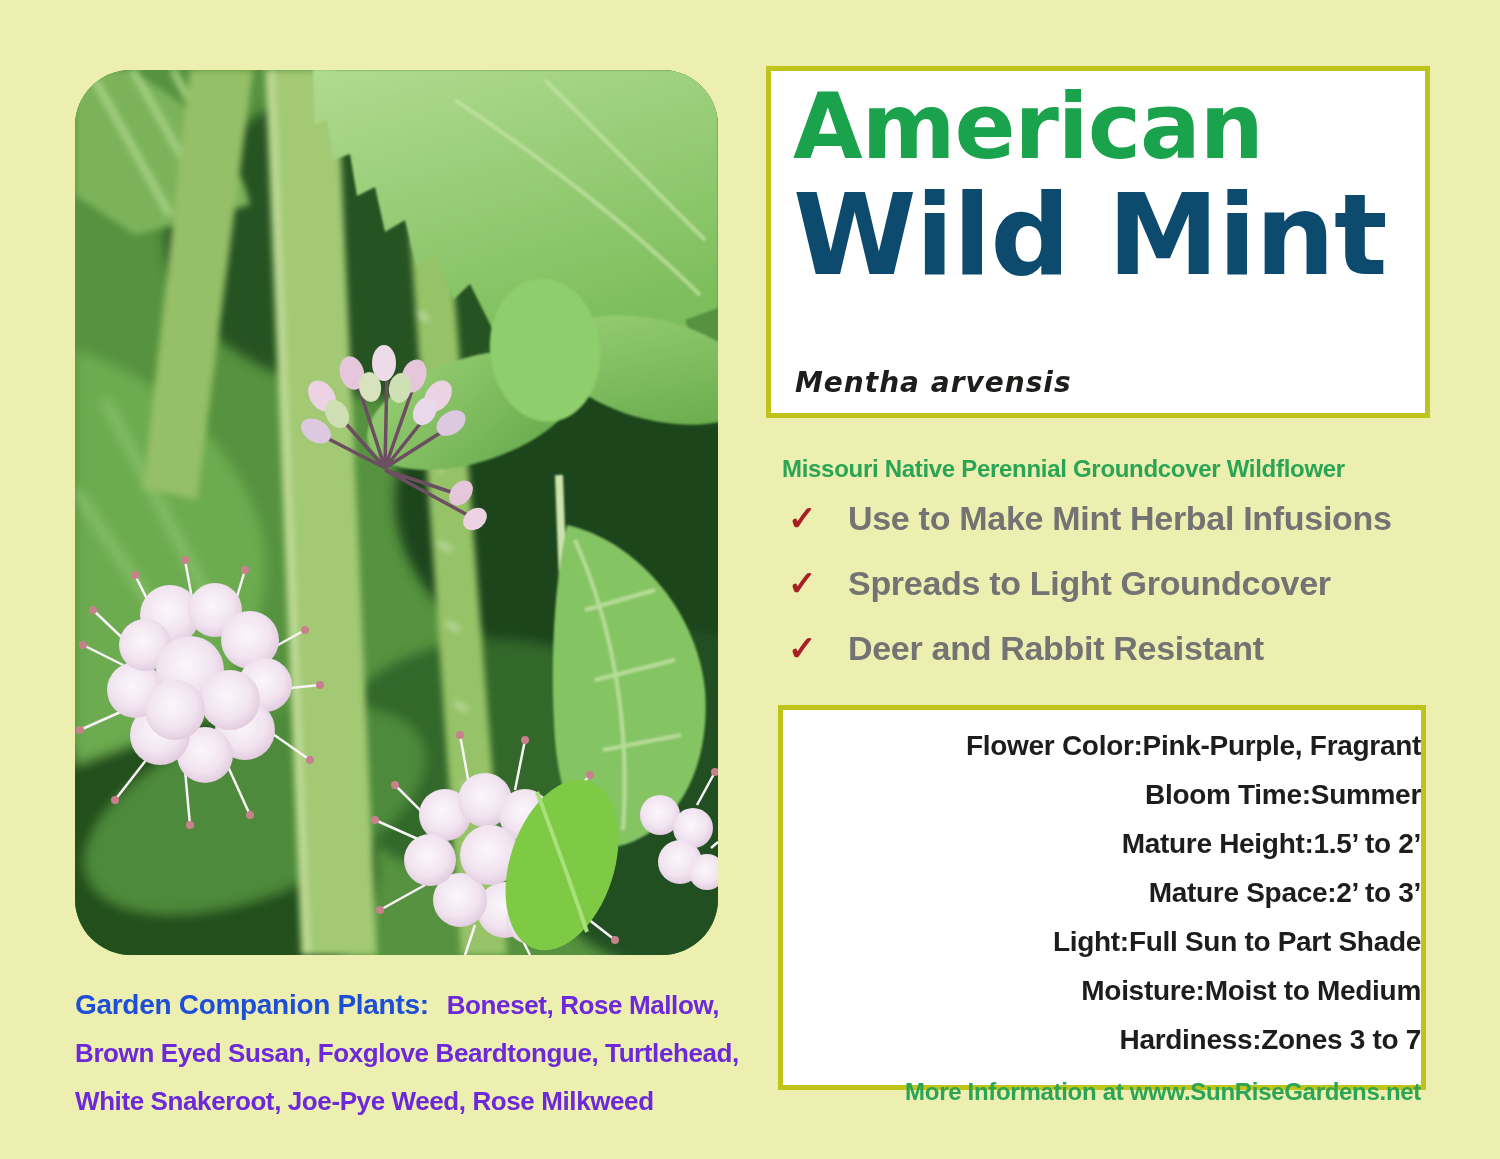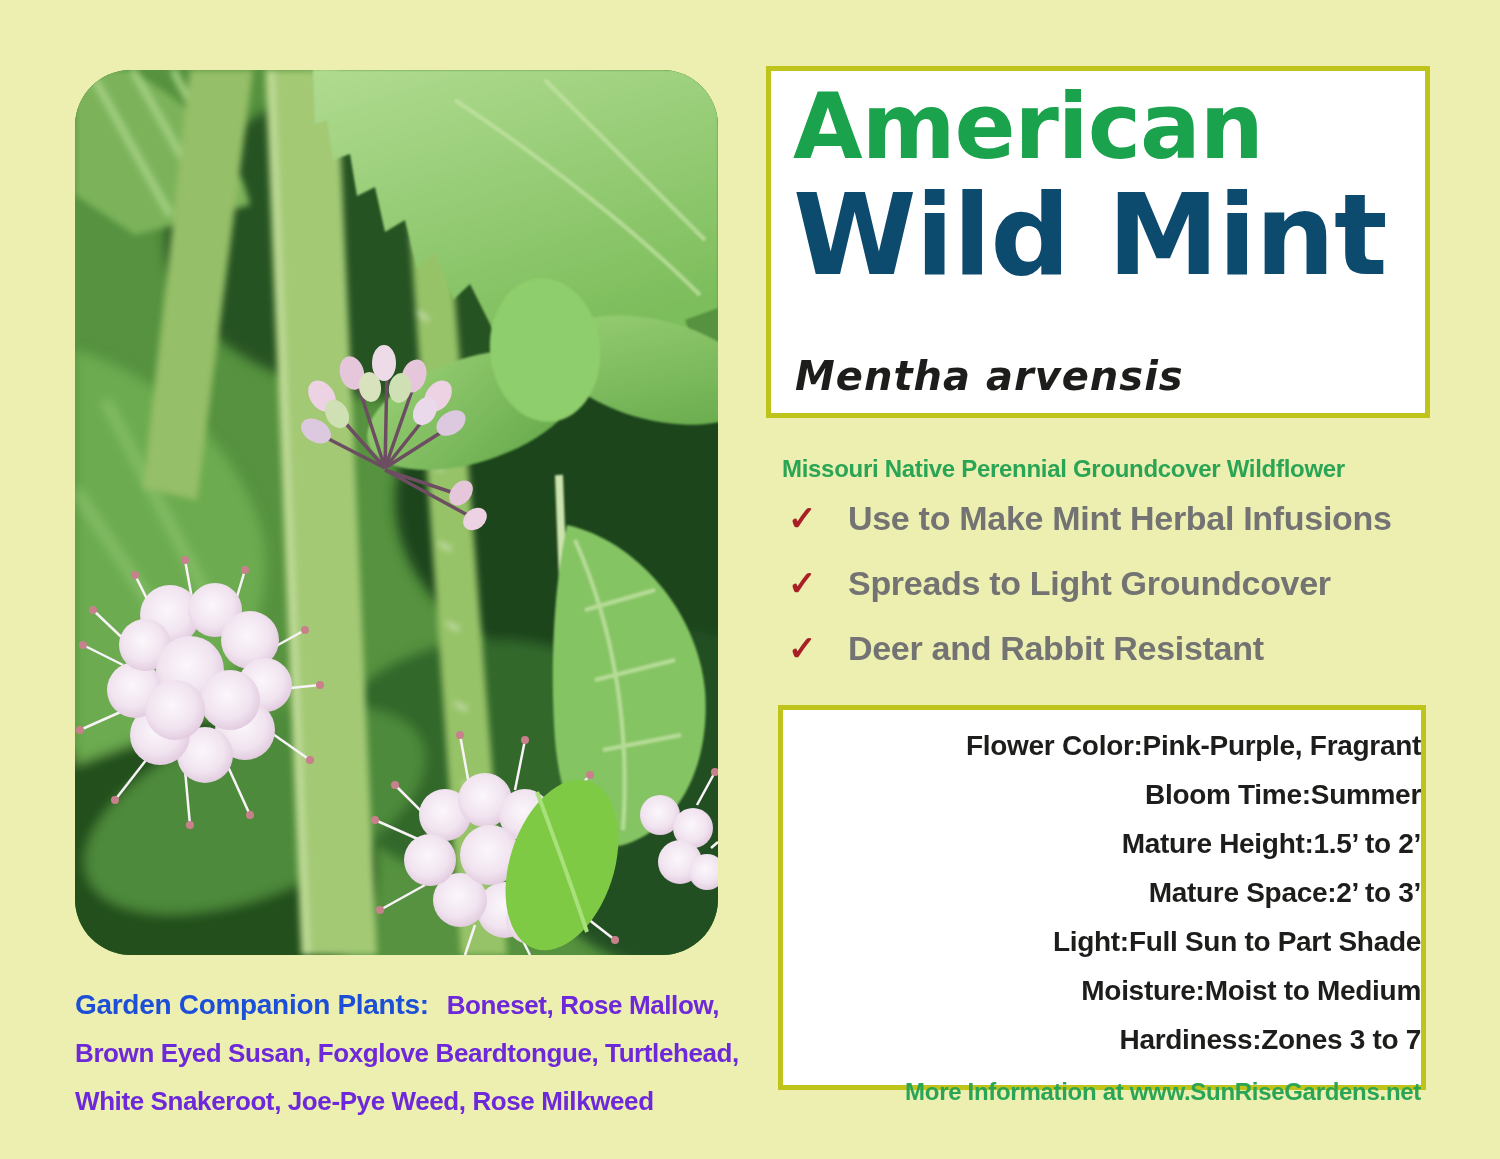--- a/index.html
+++ b/index.html
@@ -24,21 +24,21 @@
     font-size:90px;line-height:108px;color:#1ba24c;white-space:nowrap;letter-spacing:-1px;
   }
   .title-line2{
     position:absolute;left:22px;top:102px;
     font-family:"DejaVu Sans",sans-serif;font-weight:bold;
     font-size:112px;line-height:124px;color:#0c4a6e;white-space:nowrap;letter-spacing:-1px;
   }
   .sci-name{
     position:absolute;left:24px;bottom:14px;
     font-family:"DejaVu Sans",sans-serif;font-style:italic;font-weight:bold;
-    font-size:40px;color:#1d1d1b;white-space:nowrap;letter-spacing:1px;
+    font-size:28px;color:#1d1d1b;white-space:nowrap;letter-spacing:1px;
   }
   
   .subtitle{
     position:absolute;left:782px;top:455px;
     font-size:24px;font-weight:bold;color:#2aa455;letter-spacing:-0.3px;white-space:nowrap;
   }
   
   .check-row{
     position:absolute;left:788px;height:44px;display:flex;align-items:center;white-space:nowrap;
   }

